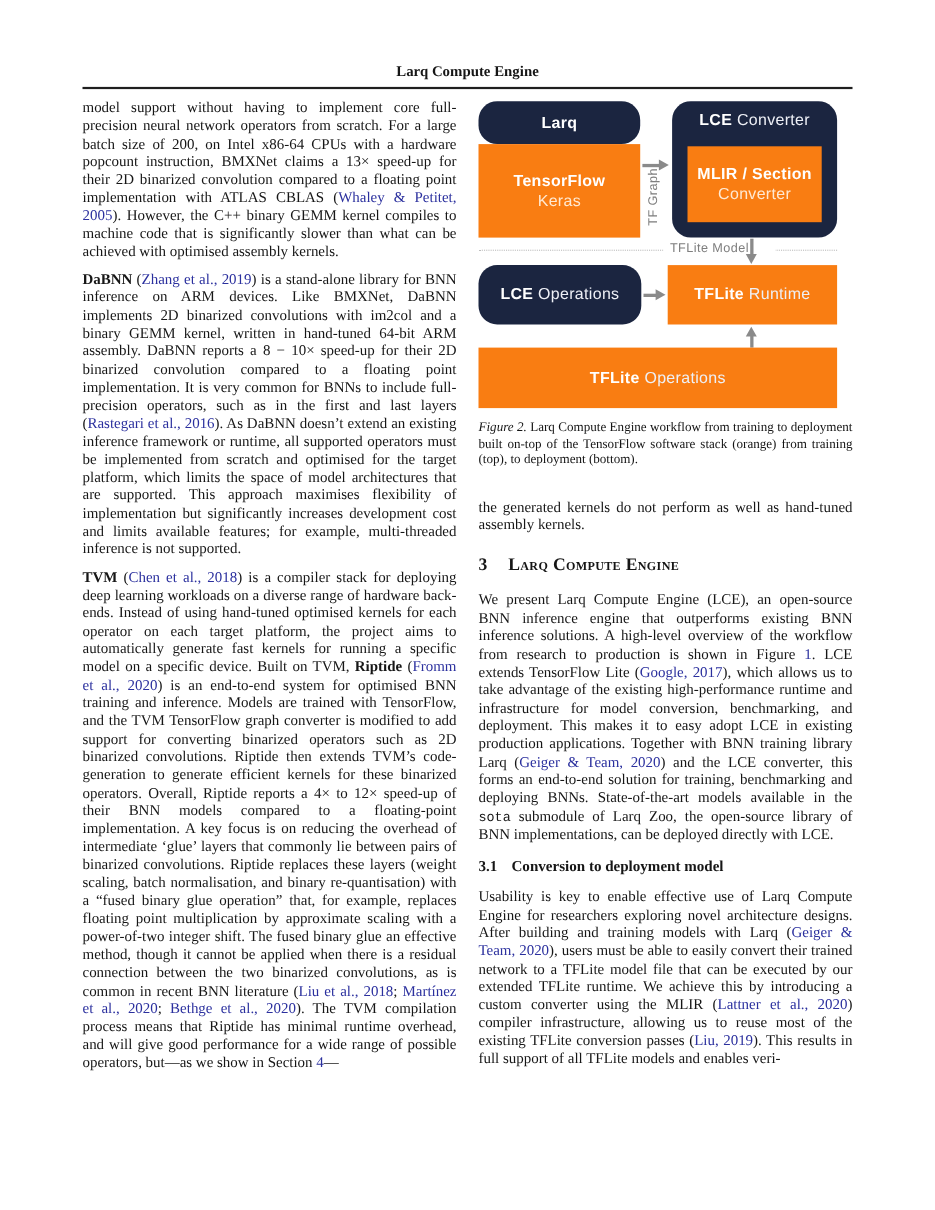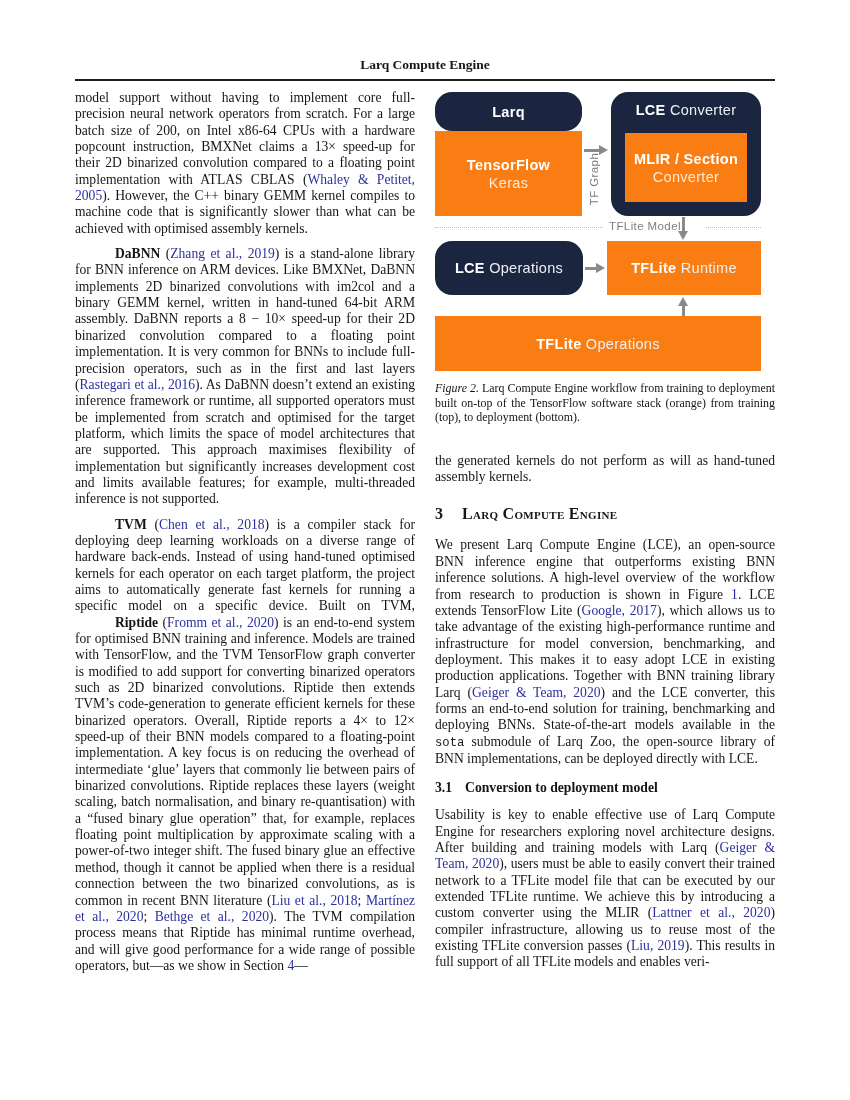--- a/index.html
+++ b/index.html
@@ -8,21 +8,21 @@
   }
   html,body{margin:0;padding:0;background:#ffffff;}
   .page{position:relative;width:850px;height:1100px;background:#ffffff;overflow:hidden;
         font-family:"Liberation Serif",serif;color:var(--ink);}
   .content{position:absolute;left:75px;top:0;width:700px;}
   .running-head{padding-top:57px;text-align:center;font-weight:bold;font-size:13.5px;}
   .head-rule{border:none;border-top:2.3px solid #1f1f1f;margin:6px 0 0 0;}
   .columns{display:flex;gap:20px;margin-top:9px;}
   .col{width:340px;}
   p.body{font-size:13.6px;line-height:16.35px;text-align:justify;margin:0 0 9px 0;}
-  .seg-b{font-weight:bold;margin-left:40px;}
+  .seg-b{font-weight:bold;}
   .seg-i{font-style:italic;}
   .seg-link{color:var(--link);}
   .seg-tt{font-family:"Liberation Mono",monospace;font-size:12.2px;}
 
   
   figure{margin:0 0 28px 0;}
   .fig-canvas{position:relative;width:326px;height:279px;margin-top:2px;
               font-family:"Liberation Sans",sans-serif;}
   .fbox{position:absolute;box-sizing:border-box;color:#fff;letter-spacing:0.3px;}
   .navy{background:var(--navy);border-radius:17px;}
@@ -122,21 +122,21 @@
 
             <div class="fbox orange cc ft" style="left:0;top:224px;width:326px;height:55px;">
               <span class="fw">TFLite</span>
                 <span class="label-gap">Operations</span>
             </div>
           </div>
 
           <figcaption class="fig-caption"><span class="seg-i">Figure 2.</span><span> Larq Compute Engine workflow from training to deployment built on-top of the TensorFlow software stack (orange) from training (top), to deployment (bottom).</span></figcaption>
         </figure>
 
-        <p class="body"><span>the generated kernels do not perform as will as hand-tuned assembly kernels.</span></p>
+        <p class="body"><span>the generated kernels do not perform as well as hand-tuned assembly kernels.</span></p>
 
         <h2 class="section">
           <span class="sec-num">3</span><span class="sec-title">Larq Compute Engine</span>
         </h2>
 
         <p class="body"><span>We present Larq Compute Engine (LCE), an open-source BNN inference engine that outperforms existing BNN inference solutions. A high-level overview of the workflow from research to production is shown in Figure </span><span class="seg-link">1</span><span>. LCE extends TensorFlow Lite (</span><span class="seg-link">Google, 2017</span><span>), which allows us to take advantage of the existing high-performance runtime and infrastructure for model conversion, benchmarking, and deployment. This makes it to easy adopt LCE in existing production applications. Together with BNN training library Larq (</span><span class="seg-link">Geiger &amp; Team, 2020</span><span>) and the LCE converter, this forms an end-to-end solution for training, benchmarking and deploying BNNs. State-of-the-art models available in the </span><span class="seg-tt">sota</span><span> submodule of Larq Zoo, the open-source library of BNN implementations, can be deployed directly with LCE.</span></p>
 
         <h3 class="subsection">
           <span class="subsec-num">3.1</span><span>Conversion to deployment model</span>
         </h3>

